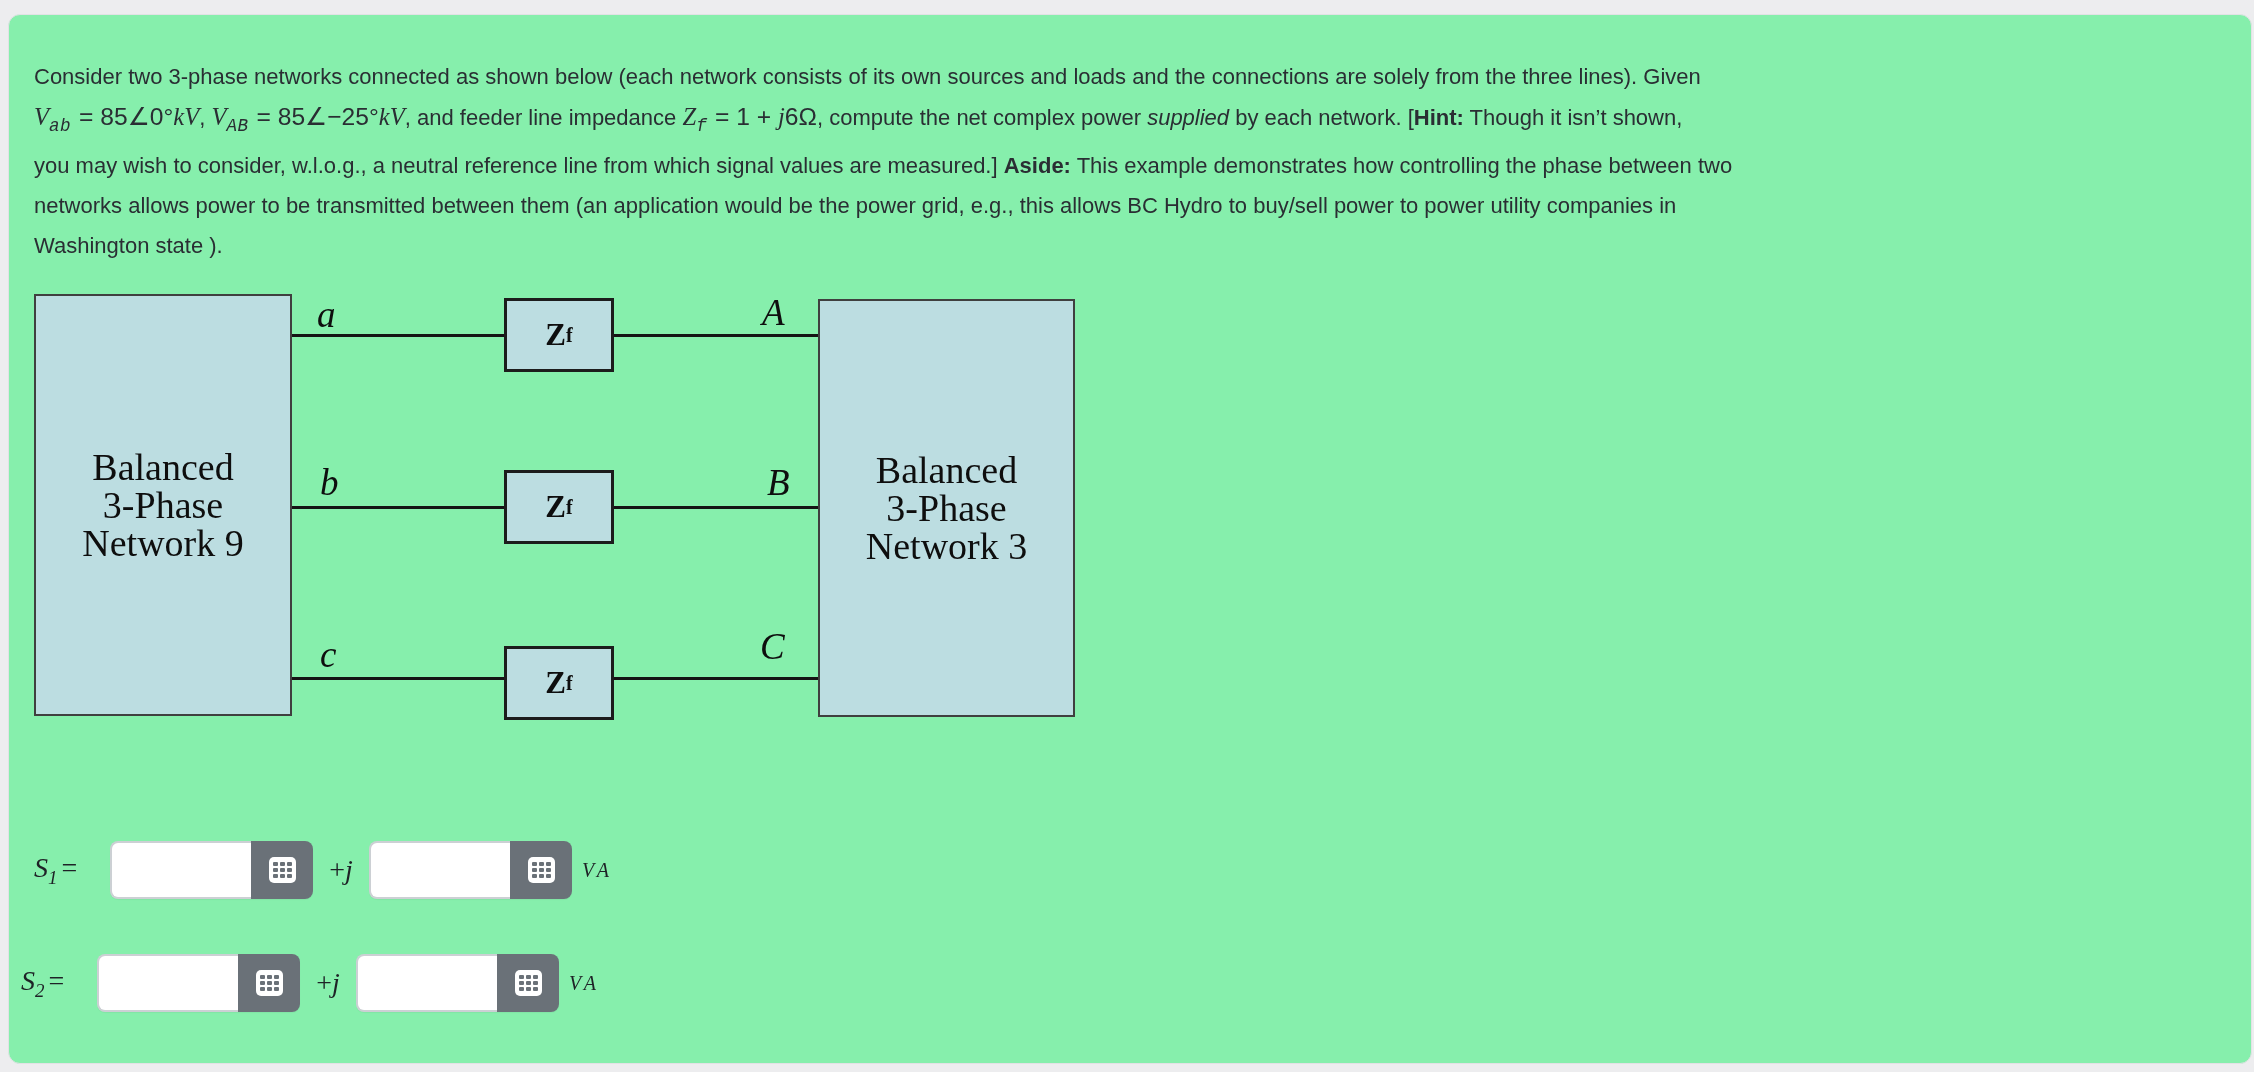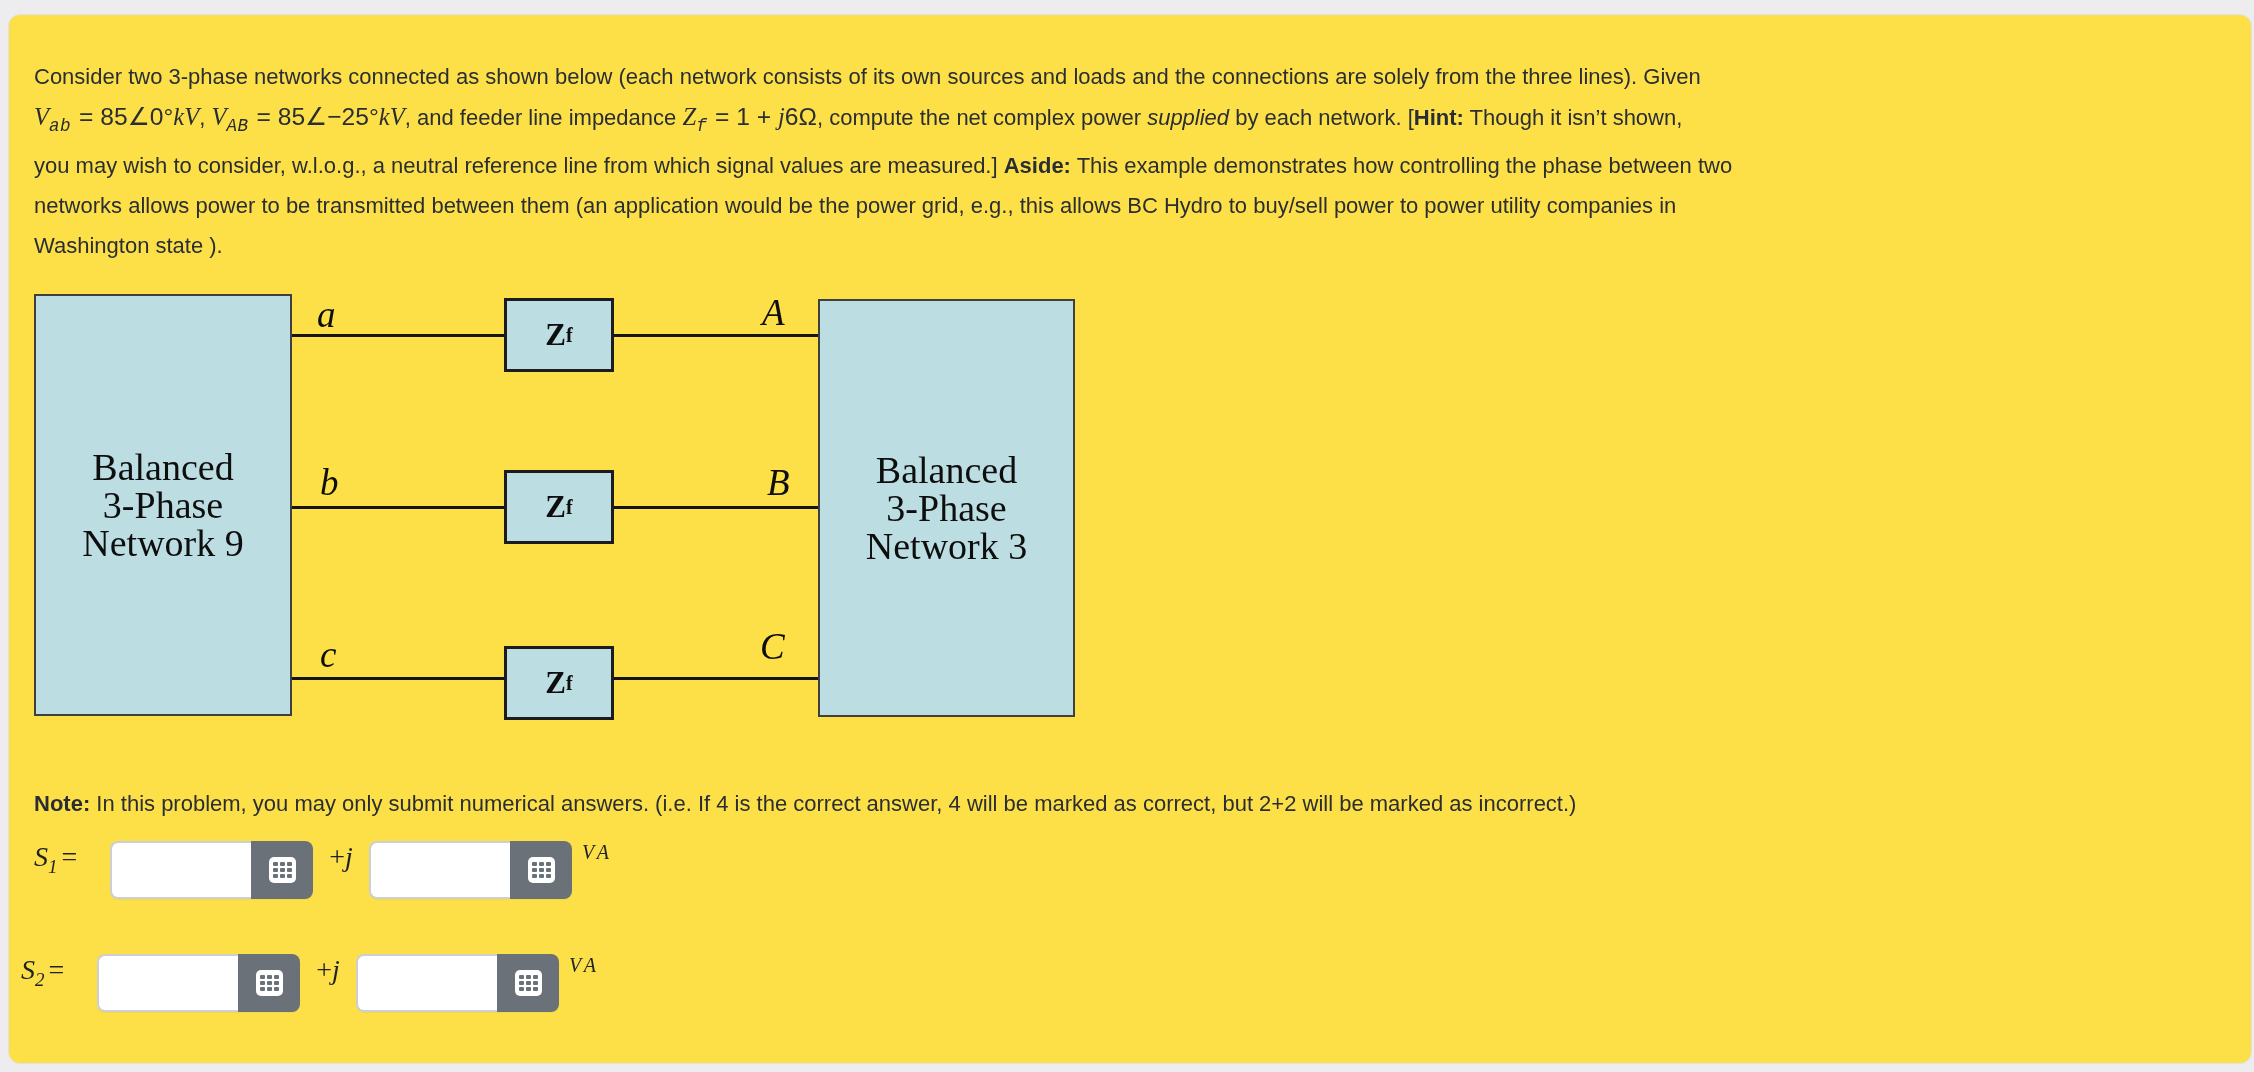--- a/index.html
+++ b/index.html
@@ -4,21 +4,21 @@
 <style>
   html,body{margin:0;padding:0;}
   body{
     width:2254px;height:1072px;position:relative;overflow:hidden;
     background:#ededef;
     font-family:"Liberation Sans",sans-serif;
     color:#2a2e33;
   }
   .card{
     position:absolute;left:8px;top:14px;width:2244px;height:1050px;
-    background:#fde047;border:1px solid #e2e2e5;border-radius:12px;
+    background:#86efac;border:1px solid #e2e2e5;border-radius:12px;
     box-sizing:border-box;
   }
   
   .intro{
     position:absolute;left:25px;top:20px;width:2200px;
     font-size:22px;line-height:40px;
   }
   .note{
     position:absolute;left:25px;top:752px;width:2200px;
     font-size:22px;line-height:30px;
@@ -49,21 +49,21 @@
   #zf-top{top:5px;} #zf-mid{top:177px;} #zf-bot{top:353px;}
   .zfbox sub{font-size:20px;vertical-align:-7px;font-weight:700;}
   .term{
     position:absolute;font-family:"Liberation Serif","DejaVu Serif",serif;
     font-style:italic;font-size:37px;color:#0e0e0e;line-height:40px;
   }
   #term-a{left:283px;top:2px;}   #term-A{left:728px;top:0;}
   #term-b{left:286px;top:170px;} #term-B{left:733px;top:170px;}
   #term-c{left:286px;top:342px;} #term-C{left:726px;top:334px;}
   
-  .answer-row{position:absolute;display:flex;height:58px;}
+  .answer-row{position:absolute;display:flex;align-items:center;height:58px;}
   #row-s1{left:25px;top:826px;}
   #row-s2{left:12px;top:939px;}
   .ans-label{
     font-family:"Liberation Serif","DejaVu Serif",serif;font-style:italic;
     font-size:28px;width:76px;flex:none;color:#1e2226;
   }
   .ans-label sub{font-size:19px;font-style:italic;vertical-align:-7px;}
   .ans-label .eq{font-style:normal;margin-left:4px;}
   .num-group{display:flex;height:58px;flex:none;border-radius:8px;box-shadow:0 1px 1px rgba(0,0,0,0.04);}
   .num-input{
@@ -133,21 +133,20 @@
     </div>
 
     <span class="term" id="term-a">a</span>
     <span class="term" id="term-b">b</span>
     <span class="term" id="term-c">c</span>
     <span class="term" id="term-A">A</span>
     <span class="term" id="term-B">B</span>
     <span class="term" id="term-C">C</span>
   </div>
 
-  <p class="note"><span class="seg-b">Note:</span><span class="seg-n"> In this problem, you may only submit numerical answers. (i.e. If 4 is the correct answer, 4 will be marked as correct, but 2+2 will be marked as incorrect.)</span></p>
 
   <div class="answer-row" id="row-s1">
     <span class="ans-label"><span>S</span><sub>1</sub><span class="eq">=</span></span>
     <span class="num-group">
       <input class="num-input" type="text" value="" style="">
       <button class="keypad-btn">
         <span class="keypad-icon">
             <span class="kd"></span>
             <span class="kd"></span>
             <span class="kd"></span>

